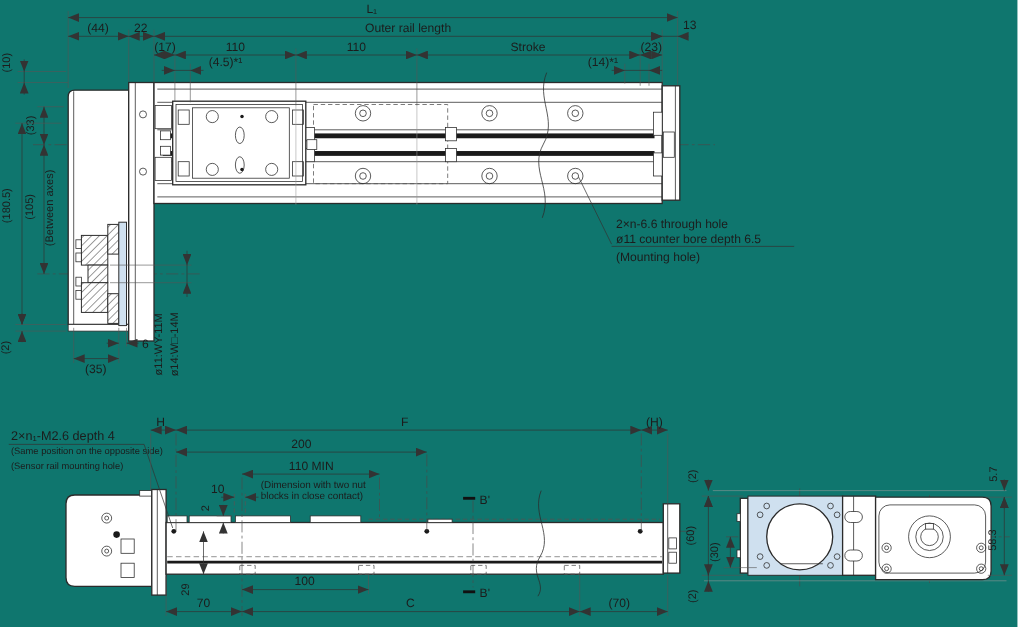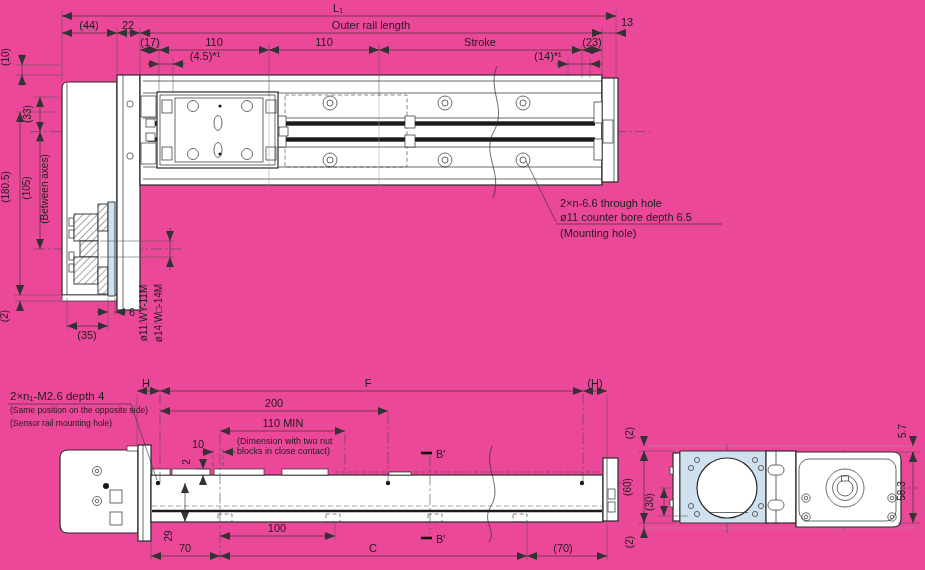--- a/index.html
+++ b/index.html
@@ -1,16 +1,16 @@
 <!DOCTYPE html>
 <html><head>
 <meta charset="utf-8">
 <style>
   html,body{margin:0;padding:0;background:#fff;}
-  .stage{position:relative;width:925px;height:570px;background:#ec4899;font-family:"Liberation Sans",sans-serif;}
+  .stage{position:relative;width:925px;height:570px;background:#0f766e;font-family:"Liberation Sans",sans-serif;}
   svg text{font-family:"Liberation Sans","DejaVu Sans",sans-serif;fill:#1c1c1c;font-size:11px;}
   svg .s10{font-size:10px}
   svg .s9{font-size:9px}
   svg .s85{font-size:8.5px}
   svg .s115{font-size:11.5px}
   .of{fill:#fff;stroke:#2b2b2b;stroke-width:1.2}
   .t{fill:none;stroke:#2b2b2b;stroke-width:0.7}
   .tf{fill:#fff;stroke:#2b2b2b;stroke-width:0.7}
   .d{stroke:#333;stroke-width:0.65;fill:none}
   .x{stroke:#555;stroke-width:0.55;fill:none}

